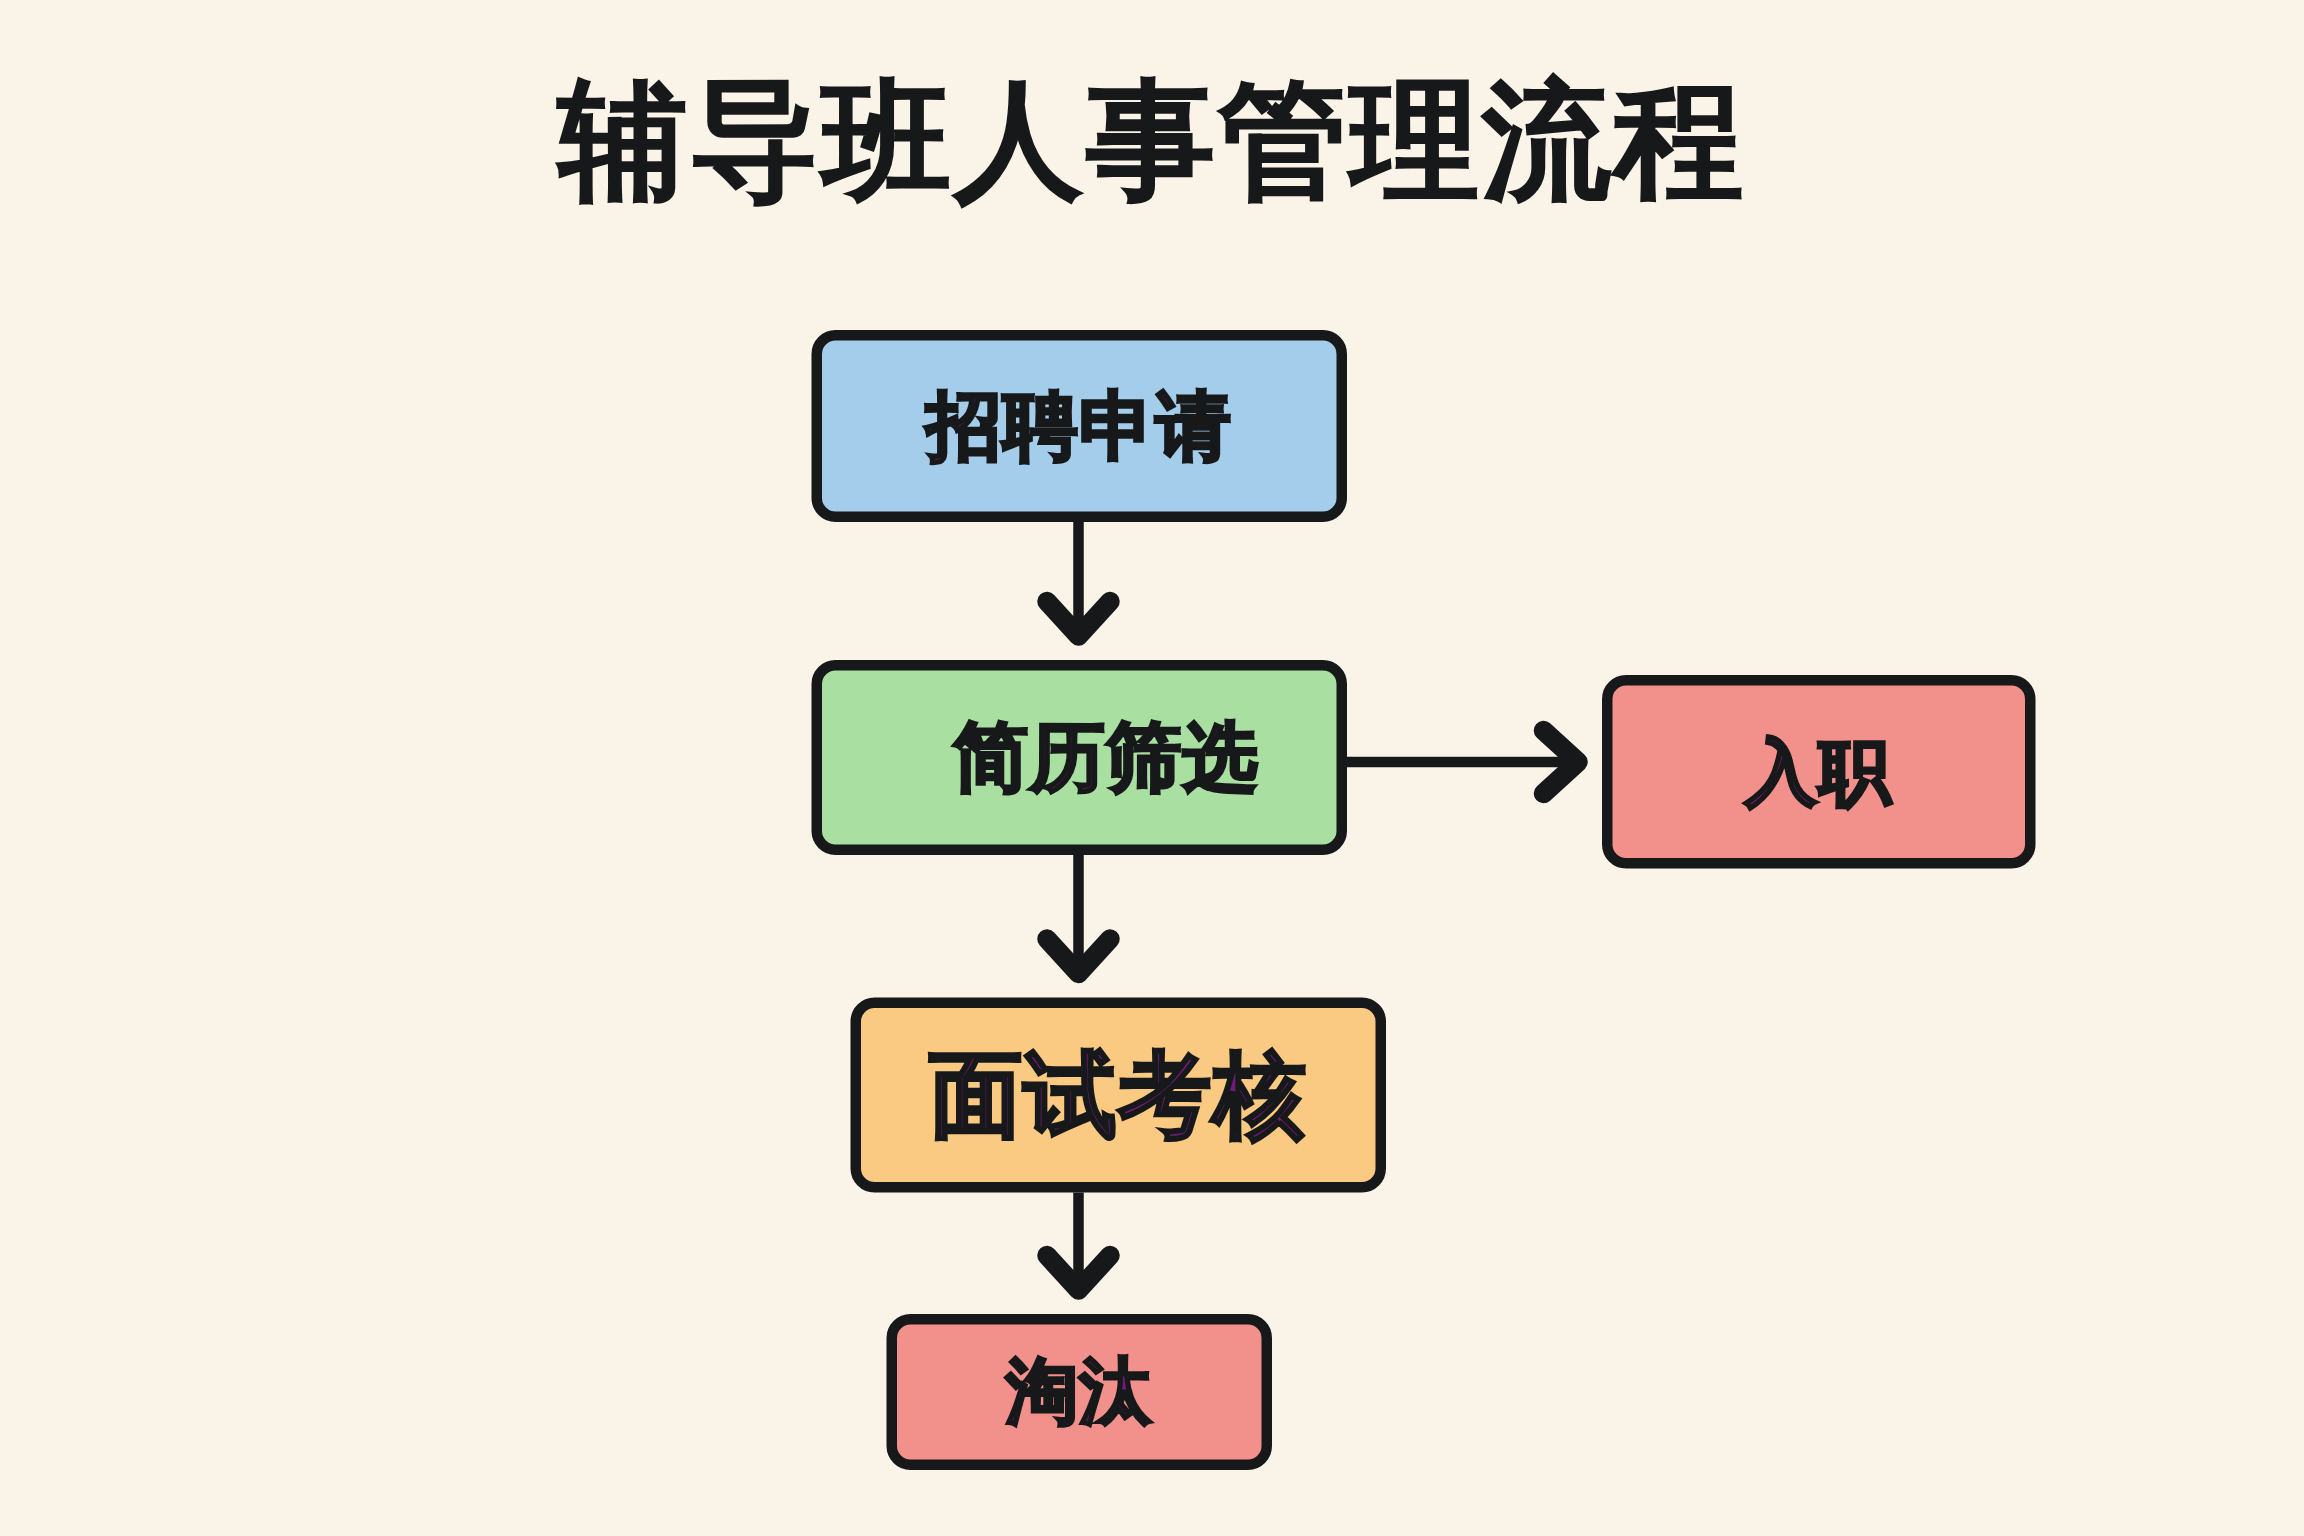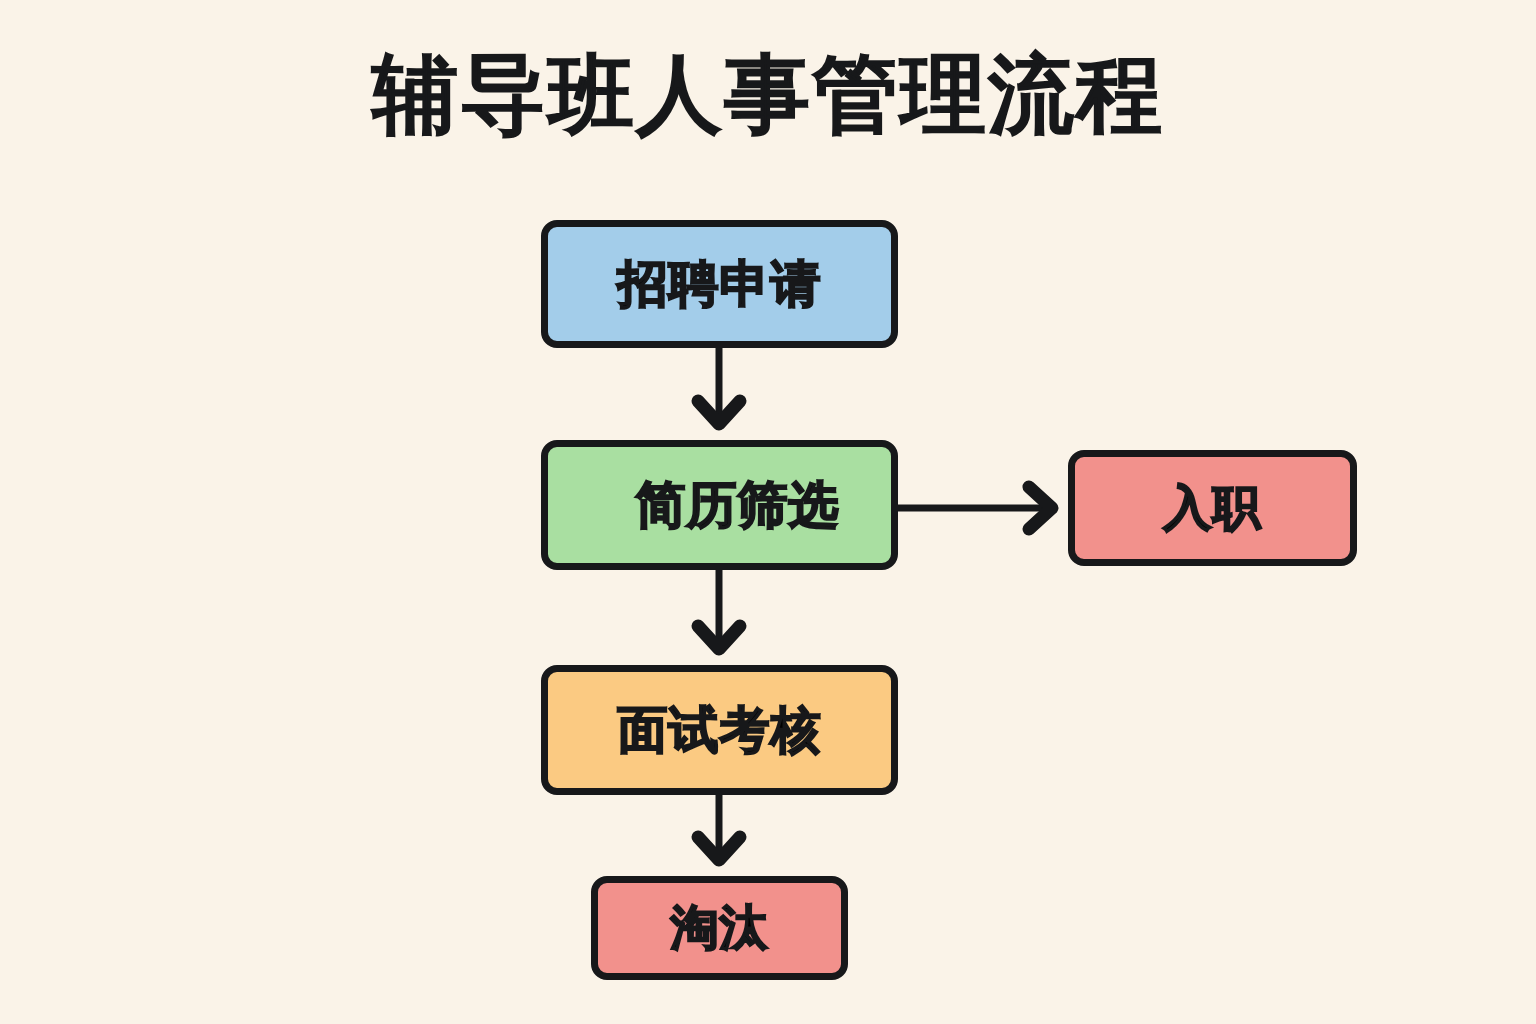--- a/index.html
+++ b/index.html
@@ -35,21 +35,21 @@
     white-space: nowrap;
   }
   .node {
     position: absolute;
     box-sizing: border-box;
     border: 7px solid #17181a;
     border-radius: 16px;
     display: flex;
     align-items: center;
     justify-content: center;
-    color: #000000;
+    color: #701a75;
     font-weight: 700;
     letter-spacing: 1px;
     -webkit-text-stroke: 2px #17181a;
     white-space: nowrap;
   }
   #node-recruit-request {
     left: 541px;
     top: 220px;
     width: 357px;
     height: 128px;
@@ -59,41 +59,41 @@
   #node-resume-screening {
     left: 541px;
     top: 440px;
     width: 357px;
     height: 130px;
     background: #a9dfa1;
     font-size: 50px;
     padding-left: 36px;
   }
   #node-interview-assessment {
-    left: 541px;
+    left: 567px;
     top: 665px;
     width: 357px;
     height: 130px;
     background: #fbca82;
-    font-size: 50px;
+    font-size: 62px;
   }
   #node-eliminated {
     left: 591px;
     top: 876px;
     width: 257px;
     height: 104px;
     background: #f2918c;
     font-size: 48px;
     font-family: Liberation Serif, serif;
   }
   #node-onboard {
     left: 1068px;
     top: 450px;
     width: 289px;
-    height: 116px;
+    height: 129px;
     background: #f2918c;
     font-size: 48px;
   }
   #edge-layer {
     position: absolute;
     left: 0;
     top: 0;
     width: 1536px;
     height: 1024px;
     pointer-events: none;

